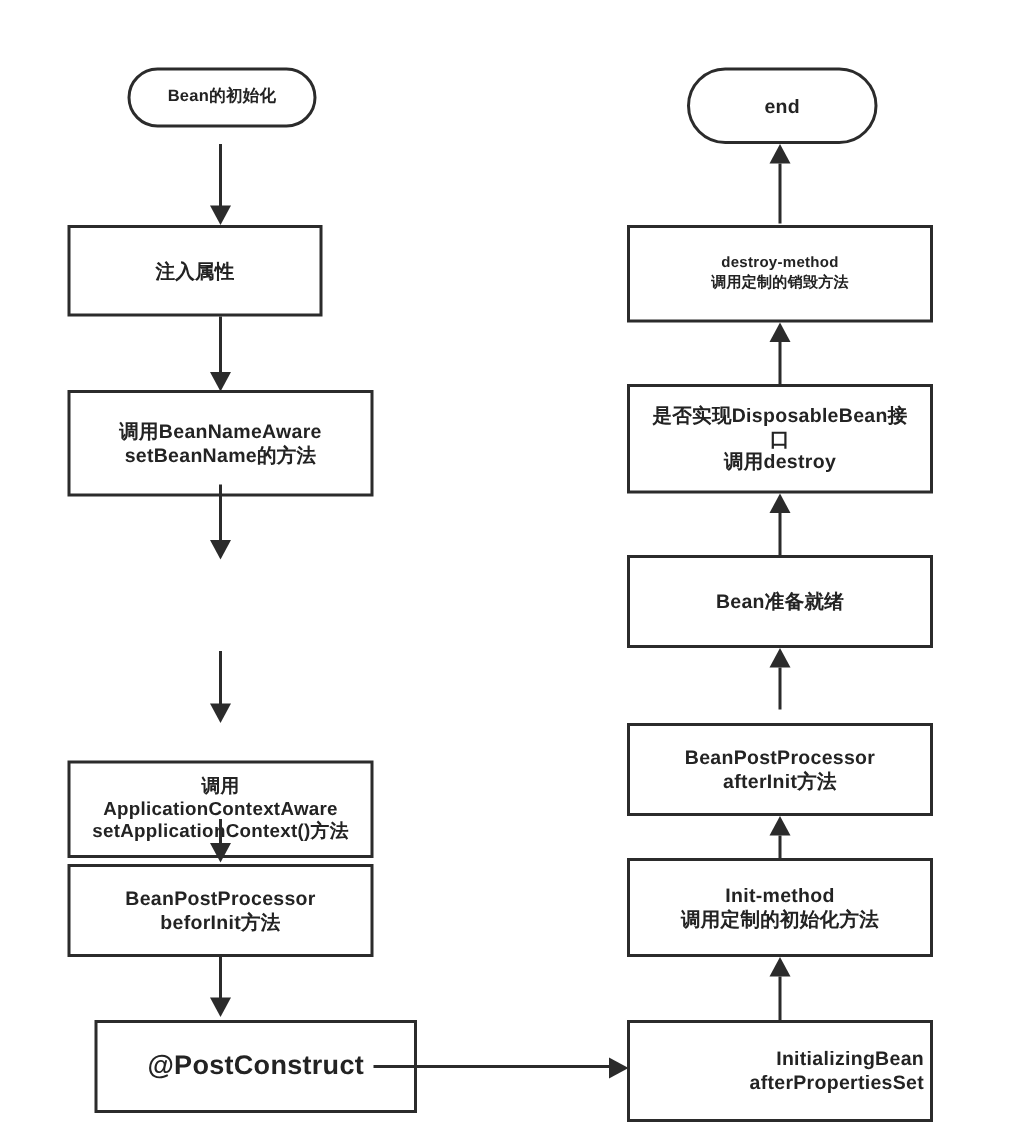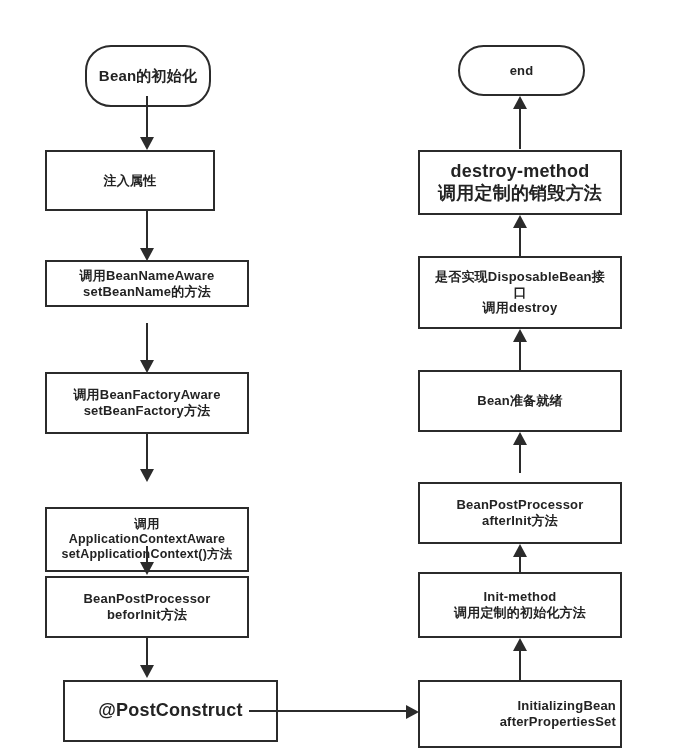--- a/index.html
+++ b/index.html
@@ -73,43 +73,39 @@
     border-top: 7px solid transparent;
     border-bottom: 7px solid transparent;
     border-left: 13px solid #2b2b2b;
   }
 </style>
 </head>
 <body>
 
 <div id="canvas">
 
-  <div class="node terminal" style="left:85px; top:45px; width:126px; height:62px; font-size:15px;justify-content:flex-end;">
+  <div class="node terminal" style="left:85px; top:45px; width:126px; height:40px; font-size:11px;justify-content:flex-end;">
     <span class="txt">Bean的初始化</span>
   </div>
   <div class="vline" style="left:146px; top:96px; height:42px;"></div>
   <div class="arrow-down" style="left:140px; top:137px;"></div>
 
   <div class="node" style="left:45px; top:150px; width:170px; height:61px; font-size:13px;">
     <span class="txt">注入属性</span>
   </div>
   <div class="vline" style="left:146px; top:211px; height:38px;"></div>
   <div class="arrow-down" style="left:140px; top:248px;"></div>
 
-  <div class="node" style="left:45px; top:260px; width:204px; height:47px; font-size:13px;justify-content:center;">
+  <div class="node" style="left:45px; top:260px; width:204px; height:71px; font-size:13px;justify-content:center;">
     <span class="txt">调用BeanNameAware
 setBeanName的方法</span>
   </div>
   <div class="vline" style="left:146px; top:323px; height:38px;"></div>
   <div class="arrow-down" style="left:140px; top:360px;"></div>
 
-  <div class="node" style="left:45px; top:372px; width:204px; height:62px; font-size:13px;">
-    <span class="txt">调用BeanFactoryAware
-setBeanFactory方法</span>
-  </div>
   <div class="vline" style="left:146px; top:434px; height:36px;"></div>
   <div class="arrow-down" style="left:140px; top:469px;"></div>
 
   <div class="node" style="left:45px; top:481px; width:204px; height:65px; font-size:12.5px;margin-top:26px;">
     <span class="txt">调用
 ApplicationContextAware
 setApplicationContext()方法</span>
   </div>
   <div class="vline" style="left:146px; top:546px; height:18px;"></div>
   <div class="arrow-down" style="left:140px; top:562px;"></div>
@@ -127,21 +123,21 @@
 
   <div class="hline" style="left:249px; top:710px; width:160px;"></div>
   <div class="arrow-right" style="left:406px; top:705px;"></div>
 
   <div class="node terminal" style="left:458px; top:45px; width:127px; height:51px; font-size:13px;">
     <span class="txt">end</span>
   </div>
   <div class="vline" style="left:519px; top:109px; height:40px;"></div>
   <div class="arrow-up" style="left:513px; top:96px;"></div>
 
-  <div class="node" style="left:418px; top:150px; width:204px; height:65px; font-size:18px;align-items:center;">
+  <div class="node" style="left:418px; top:150px; width:204px; height:65px; font-size:10px;align-items:center;">
     <span class="txt">destroy-method
 调用定制的销毁方法</span>
   </div>
   <div class="vline" style="left:519px; top:228px; height:28px;"></div>
   <div class="arrow-up" style="left:513px; top:215px;"></div>
 
   <div class="node" style="left:418px; top:256px; width:204px; height:73px; font-size:13px;">
     <span class="txt">是否实现DisposableBean接
 口
 调用destroy</span>

